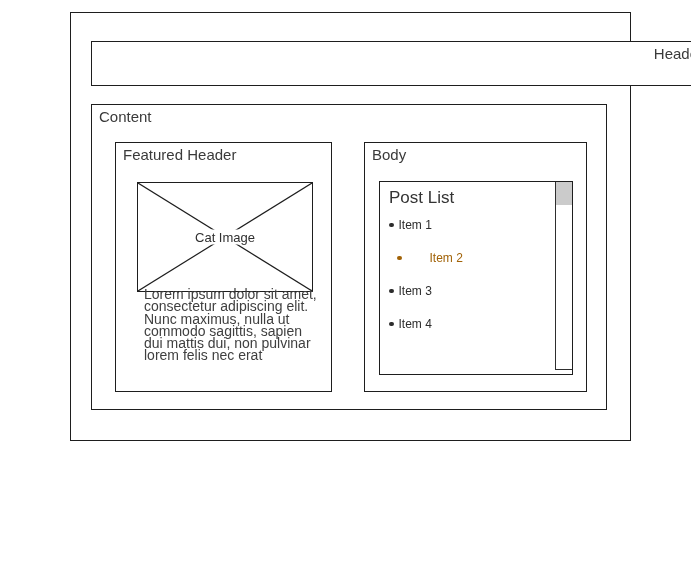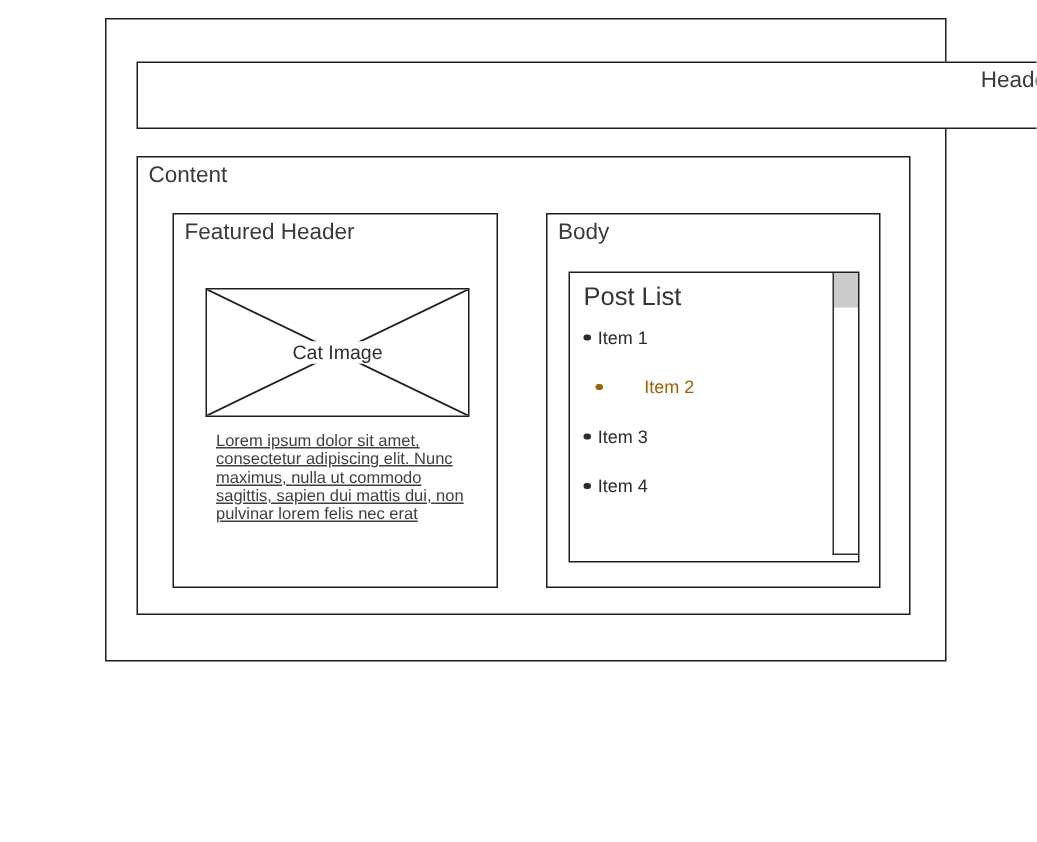--- a/index.html
+++ b/index.html
@@ -28,45 +28,44 @@
   #wf-body     { left: 70px;  top: 12px;  width: 561px; height: 429px; }
   #wf-header   { left: 20px;  top: 28px;  width: 620px; height: 45px; text-align: right;  }
   #wf-content  { left: 20px;  top: 91px;  width: 516px; height: 306px; }
   #wf-featured { left: 23px;  top: 37px;  width: 217px; height: 250px; }
   #wf-posts    { left: 272px; top: 37px;  width: 223px; height: 250px; }
   #wf-postlist { left: 14px;  top: 38px;  width: 194px; height: 194px; overflow: hidden; }
 
   
   #wf-image {
     position: absolute;
-    left: 21px; top: 49px; width: 176px; height: 86px;
+    left: 21px; top: 39px; width: 176px; height: 110px;
     border: 1.5px solid #1e1e1e;
     box-sizing: border-box;
     background: #ffffff;
   }
   #wf-image svg { position: absolute; left: 0; top: 0; width: 100%; height: 100%; display: block; }
   #wf-image .img-label {
     position: absolute;
     left: 50%; top: 50%;
     transform: translate(-50%, -50%);
     background: #ffffff;
     padding: 0 4px;
     font-size: 13px;
     color: #2f2f2f;
     white-space: nowrap;
   }
 
   
   .featured-desc {
     position: absolute;
     left: 28px; top: 145px; width: 176px;
-    font-size: 11px;
+    font-size: 14px;
     line-height: 12.3px;
     color: #3f3f3f;
-    text-decoration: underline;
   }
 
   
   .postlist-title {
     font-size: 17px;
     color: #333333;
     padding: 6px 9px 0 9px;
     display: block;
   }
   .post-items {

